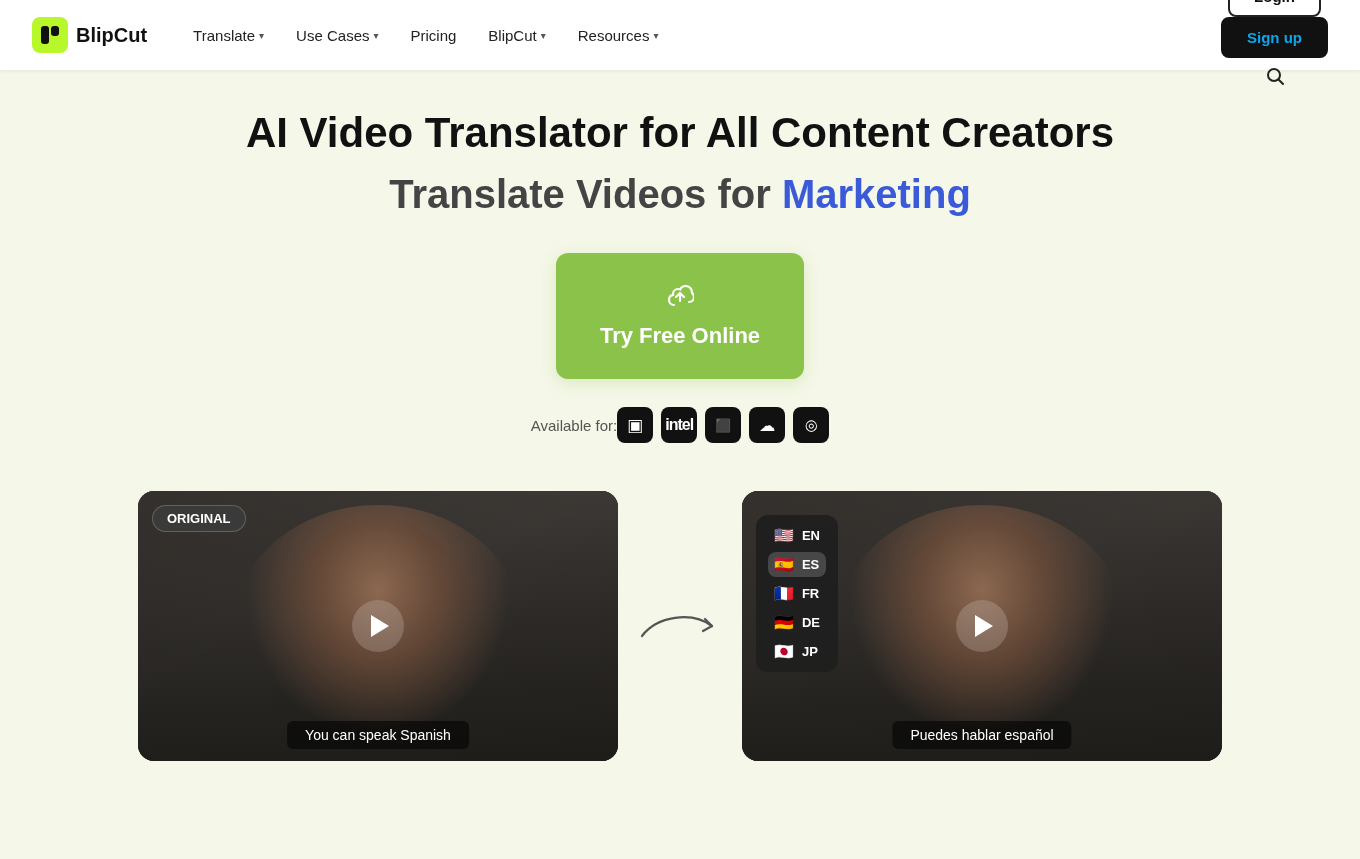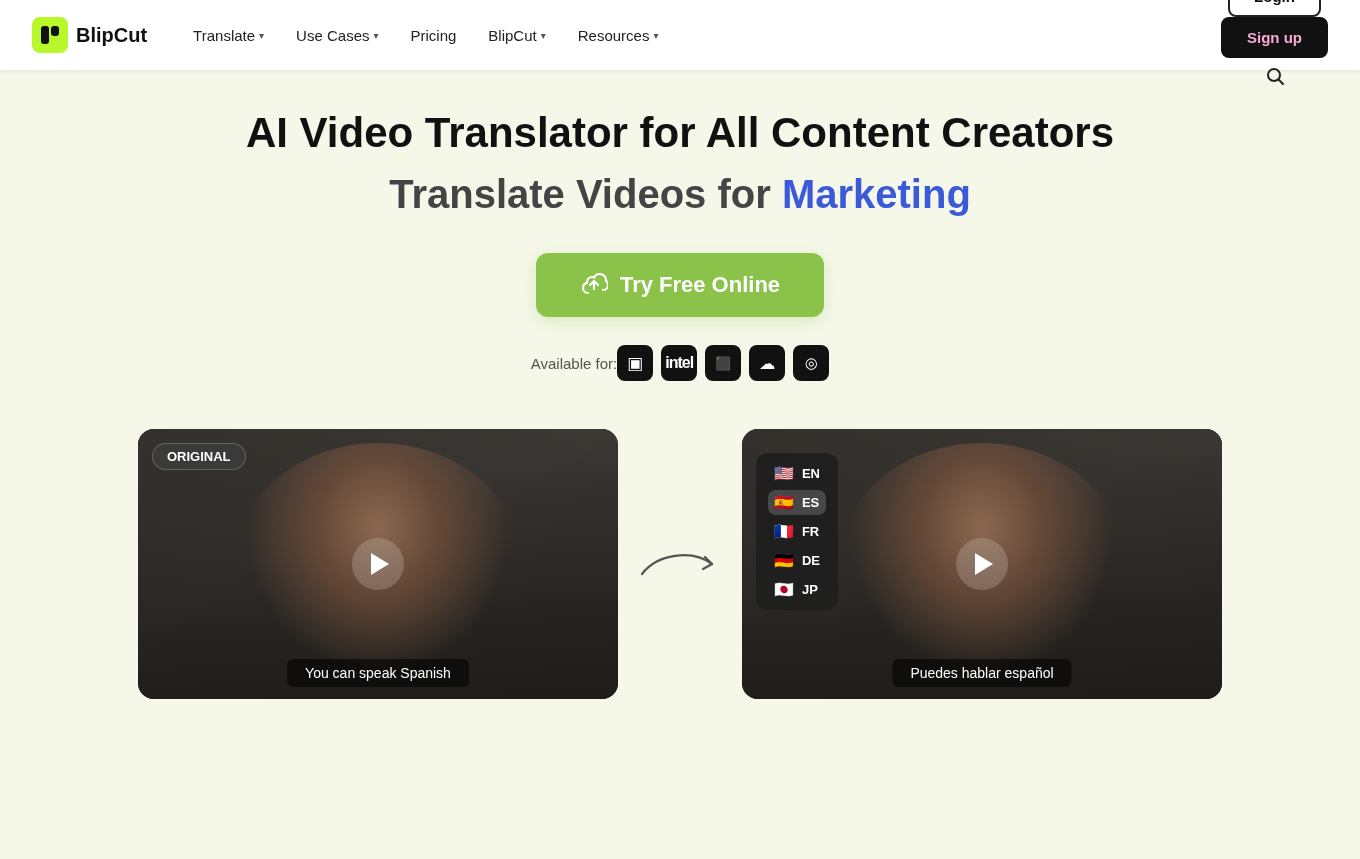--- a/index.html
+++ b/index.html
@@ -30,21 +30,21 @@
     }
     .chevron { font-size: 10px; color: #555; }
     .nav-right { display: flex; align-items: center; gap: 0; flex-direction: column; }
     .btn-login {
       padding: 10px 24px; border: 2px solid #222; border-radius: 8px;
       background: #fff; font-size: 15px; font-weight: 600; cursor: pointer;
       font-family: inherit; color: #111;
     }
     .btn-signup {
       padding: 10px 24px; border: 2px solid #111; border-radius: 8px;
-      background: #111; color: #f9a8d4; font-size: 15px; font-weight: 600;
+      background: #111; color: #0ea5e9; font-size: 15px; font-weight: 600;
       cursor: pointer; font-family: inherit;
     }
     .search-icon-btn {
       width: 36px; height: 36px; display: flex; align-items: center; justify-content: center;
       cursor: pointer; background: none; border: none;
     }
 
     
     .hero {
       padding-top: 110px; min-height: 100vh;
@@ -59,24 +59,25 @@
     .hero-subtitle {
       font-size: 40px; font-weight: 700; color: #3a5ad9;
       margin-bottom: 36px;
     }
     .hero-subtitle span.highlighted { color: #3a5ad9; }
     .hero-subtitle-text { color: #444; font-weight: 600; }
 
     .cta-btn {
       display: flex; align-items: center; gap: 12px;
       background: #8bc34a; border: none; border-radius: 12px;
-      padding: 18px 44px; font-size: 22px; font-weight: 700;
+      padding: 30px 44px; font-size: 22px; font-weight: 700;
       color: #fff; cursor: pointer; font-family: inherit;
       box-shadow: 0 4px 16px rgba(100,180,0,0.18);
       margin-bottom: 28px;
+      flex-direction: column;
     }
 
     .available-row {
       display: flex; align-items: center; gap: 0;
       font-size: 15px; color: #555; font-weight: 500; margin-bottom: 48px;
     }
     .platform-icons { display: flex; gap: 8px; }
     .platform-icon {
       width: 36px; height: 36px; background: #111; border-radius: 8px;
       display: flex; align-items: center; justify-content: center;

